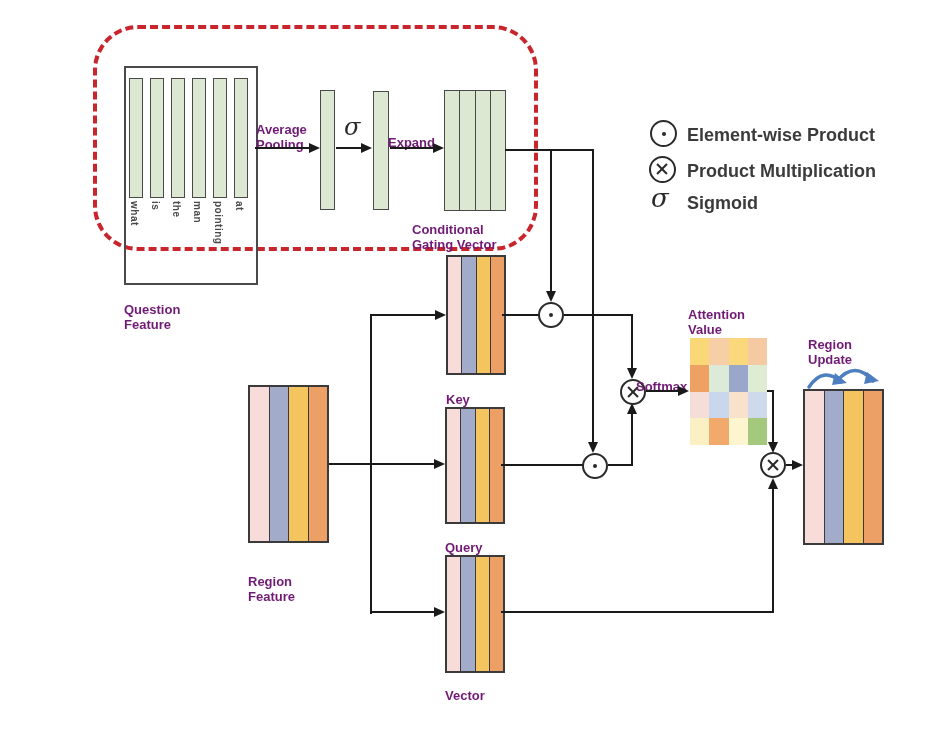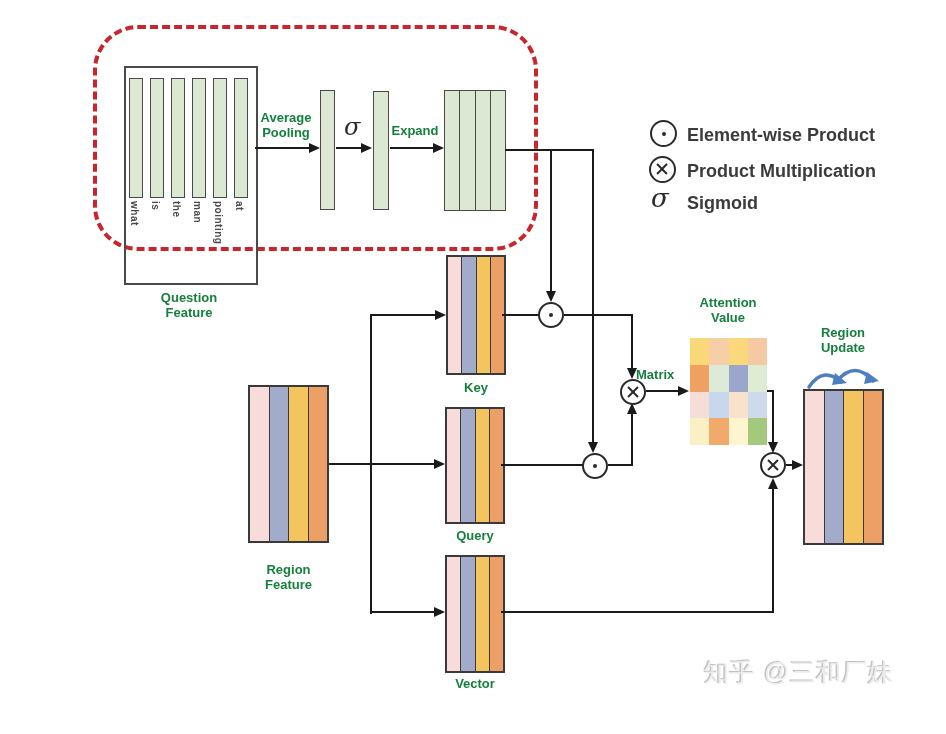--- a/index.html
+++ b/index.html
@@ -3,21 +3,21 @@
 <meta charset="utf-8">
 <style>
   html,body{margin:0;padding:0;background:#fff;}
   #canvas{
     position:relative;width:946px;height:734px;background:#ffffff;overflow:hidden;
     font-family:"Liberation Sans",sans-serif;
     --green:#dce8d1; --red:#c8252c; --arc:#4c7ec0; --ink:#1a1a1a; --border:#3a3a3a;
   }
   .abs{position:absolute;}
   .ln{position:absolute;background:var(--ink);}
-  .lbl{position:absolute;font-weight:bold;color:#15803d;font-size:13px;line-height:15px;text-align:center;white-space:nowrap;}
+  .lbl{position:absolute;font-weight:bold;color:#701a75;font-size:13px;line-height:15px;white-space:nowrap;margin-top:12px;}
   .lbl span{display:block;}
   .ah{position:absolute;width:0;height:0;}
   .ah.r{border-top:5px solid transparent;border-bottom:5px solid transparent;border-left:11px solid var(--ink);}
   .ah.d{border-left:5px solid transparent;border-right:5px solid transparent;border-top:11px solid var(--ink);}
   .ah.u{border-left:5px solid transparent;border-right:5px solid transparent;border-bottom:11px solid var(--ink);}
   .op{position:absolute;width:22px;height:22px;border:2px solid #2a2a2a;border-radius:50%;background:#fff;}
   .op .dot{position:absolute;left:9px;top:9px;width:4px;height:4px;border-radius:50%;background:#2a2a2a;}
   .op .x1,.op .x2{position:absolute;left:4px;top:10px;width:14px;height:2px;background:#2a2a2a;}
   .op .x1{transform:rotate(45deg);} .op .x2{transform:rotate(-45deg);}
   .greenbar{position:absolute;background:var(--green);border:1.5px solid #4a4a4a;}
@@ -81,20 +81,24 @@
   </div>
   <div class="ln" style="left:390px;top:147px;width:43px;height:2px;"></div>
   <div class="ah r" style="left:433px;top:143px;"></div>
 
   <div class="cgv" style="left:444px;top:90px;width:60px;height:119px;">
     <div></div>
       <div></div>
       <div></div>
       <div></div>
   </div>
+  <div class="lbl" style="left:412px;top:210px;width:125px;">
+    <span>Conditional</span>
+    <span>Gating Vector</span>
+  </div>
 
   <div class="op" style="left:650px;top:120px;width:23px;height:23px;">
       <div class="dot" style="left:9.5px;top:9.5px;"></div>
     </div>
   <div class="legend-lbl" style="left:687px;top:125px;">Element-wise Product</div>
   <div class="op" style="left:649px;top:156px;width:23px;height:23px;">
       <div class="x1"></div>
       <div class="x2"></div>
     </div>
   <div class="legend-lbl" style="left:687px;top:161px;">Product Multiplication</div>
@@ -171,21 +175,21 @@
     </div>
   <div class="ln" style="left:608px;top:464px;width:25px;height:2px;"></div>
   <div class="ln" style="left:631px;top:414px;width:2px;height:51px;"></div>
   <div class="ah u" style="left:627px;top:403px;"></div>
 
   <div class="op" style="left:620px;top:379px;">
       <div class="x1"></div>
       <div class="x2"></div>
     </div>
   <div class="lbl" style="left:636px;top:367px;">
-      <span>Matrix</span>
+      <span>Softmax</span>
     </div>
   <div class="ln" style="left:646px;top:390px;width:32px;height:2px;"></div>
   <div class="ah r" style="left:678px;top:386px;"></div>
 
   <div class="lbl" style="left:688px;top:295px;width:80px;">
     <span>Attention</span>
     <span>Value</span>
   </div>
   <div class="mask" style="left:690px;top:338px;width:77px;height:107px;">
     <div style="background: rgb(250, 216, 120);"></div>
@@ -231,15 +235,14 @@
     <path d="M36,21 Q54,0 72,21" fill="none" stroke="var(--arc)" stroke-width="3.5" stroke-linecap="round"></path>
     <polygon points="66,12 78,21 63,24" fill="var(--arc)"></polygon>
   </svg>
   <div class="stripes" style="left:803px;top:389px;width:77px;height:152px;">
     <div style="background: rgb(247, 220, 218);"></div>
       <div style="background: rgb(162, 171, 202);"></div>
       <div style="background: rgb(244, 196, 95);"></div>
       <div style="background: rgb(237, 160, 102);"></div>
   </div>
 
-  <div id="watermark">知乎 @三和厂妹</div>
 
 </div>
 
 </body></html>

